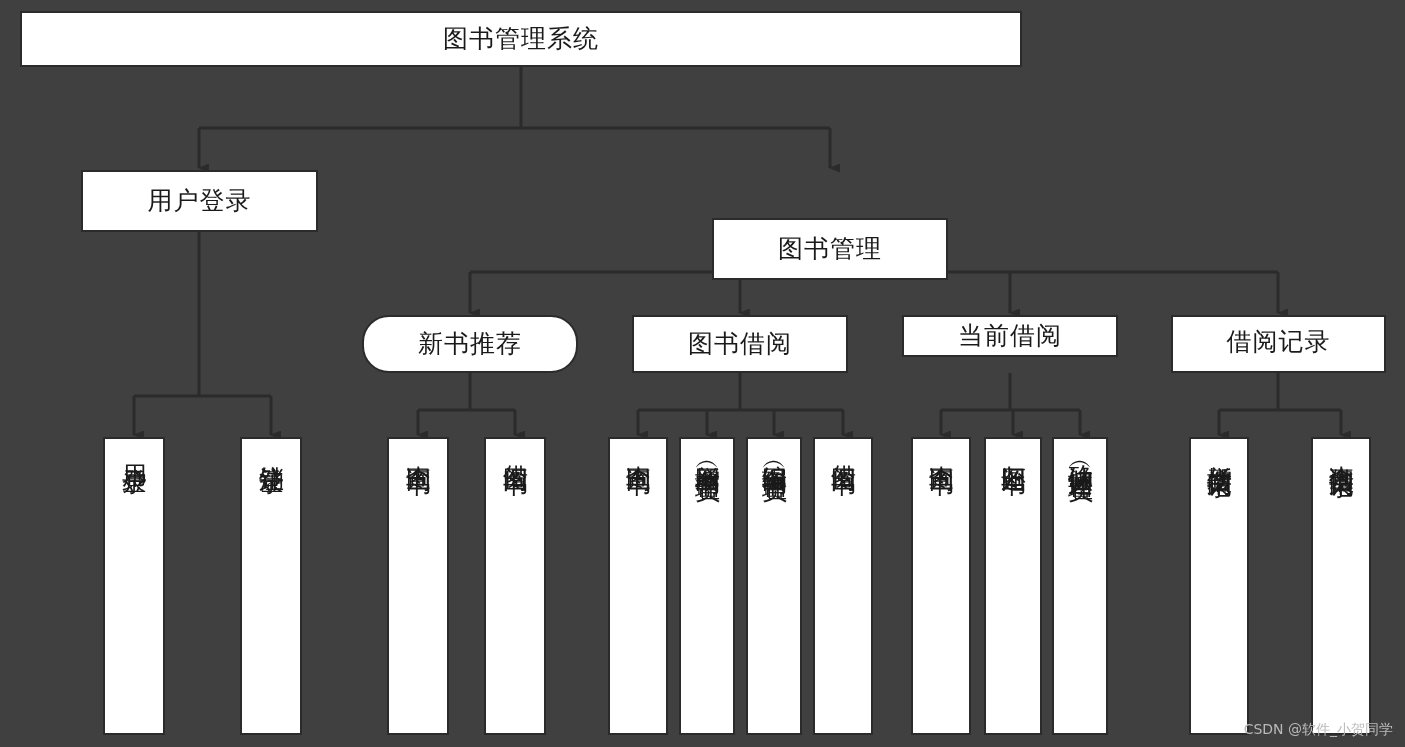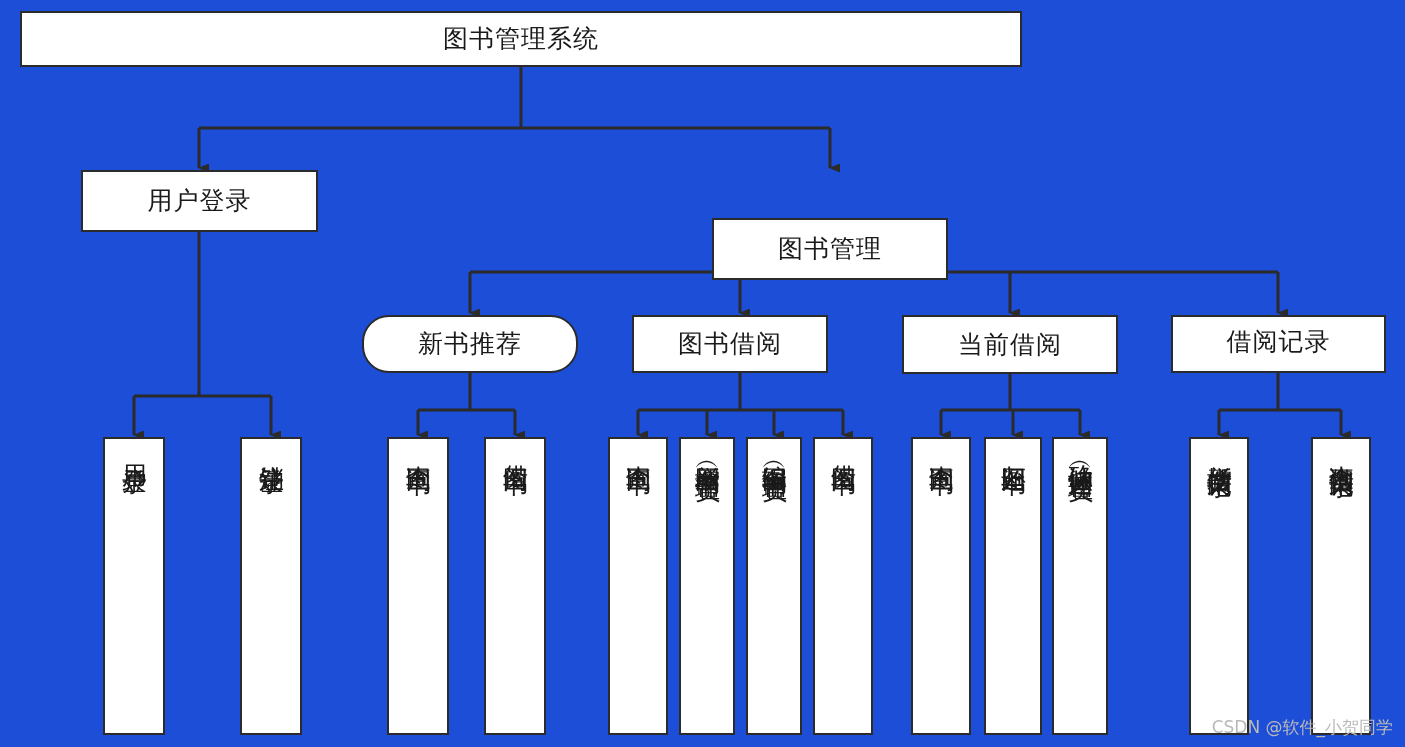--- a/index.html
+++ b/index.html
@@ -4,21 +4,21 @@
 <style>
   html, body {
     margin: 0;
     padding: 0;
     background: #ffffff;
   }
   #canvas {
     position: relative;
     width: 1405px;
     height: 747px;
-    background: #1d4ed8;
+    background: #404040;
     font-family: "DejaVu Sans", "Liberation Sans", sans-serif;
     overflow: hidden;
   }
   #diagram-svg {
     position: absolute;
     left: 0;
     top: 0;
     width: 1405px;
     height: 747px;
   }
@@ -49,21 +49,21 @@
   }
   .leaf-box {
     align-items: flex-start;
     justify-content: center;
     padding-top: 6px;
   }
   .watermark {
     position: absolute;
     right: 12px;
     bottom: 8px;
-    font-size: 17px;
+    font-size: 14px;
     color: #b9b9b9;
     white-space: nowrap;
     font-family: "DejaVu Sans", "Liberation Sans", sans-serif;
   }
 </style>
 </head>
 <body>
 
 <div id="canvas">
 
@@ -116,24 +116,24 @@
       </div>
       <div class="node-box" style="left: 81px; top: 170px; width: 237px; height: 62px;">
         <span class="node-label-h">用户登录</span>
       </div>
       <div class="node-box" style="left: 712px; top: 170px; width: 236px; height: 62px; margin-top: 48px;">
         <span class="node-label-h">图书管理</span>
       </div>
       <div class="node-box" style="left: 362px; top: 315px; width: 216px; height: 58px; border-radius: 27px;">
         <span class="node-label-h">新书推荐</span>
       </div>
-      <div class="node-box" style="left: 632px; top: 315px; width: 196px; height: 58px;">
+      <div class="node-box" style="left: 632px; top: 315px; width: 216px; height: 58px;">
         <span class="node-label-h">图书借阅</span>
       </div>
-      <div class="node-box" style="left: 902px; top: 315px; width: 216px; height: 59px;">
+      <div class="node-box" style="left: 902px; top: 315px; width: 216px; height: 42px;">
         <span class="node-label-h">当前借阅</span>
       </div>
       <div class="node-box" style="left: 1171px; top: 315px; width: 215px; height: 58px; font-family: Liberation Mono, monospace;">
         <span class="node-label-h">借阅记录</span>
       </div>
       <div class="node-box leaf-box" style="left: 103px; top: 437px; width: 62px; height: 298px;">
         <span class="node-label-v">用户登录</span>
       </div>
       <div class="node-box leaf-box" style="left: 240px; top: 437px; width: 62px; height: 298px;">
         <span class="node-label-v">注销登录</span>

